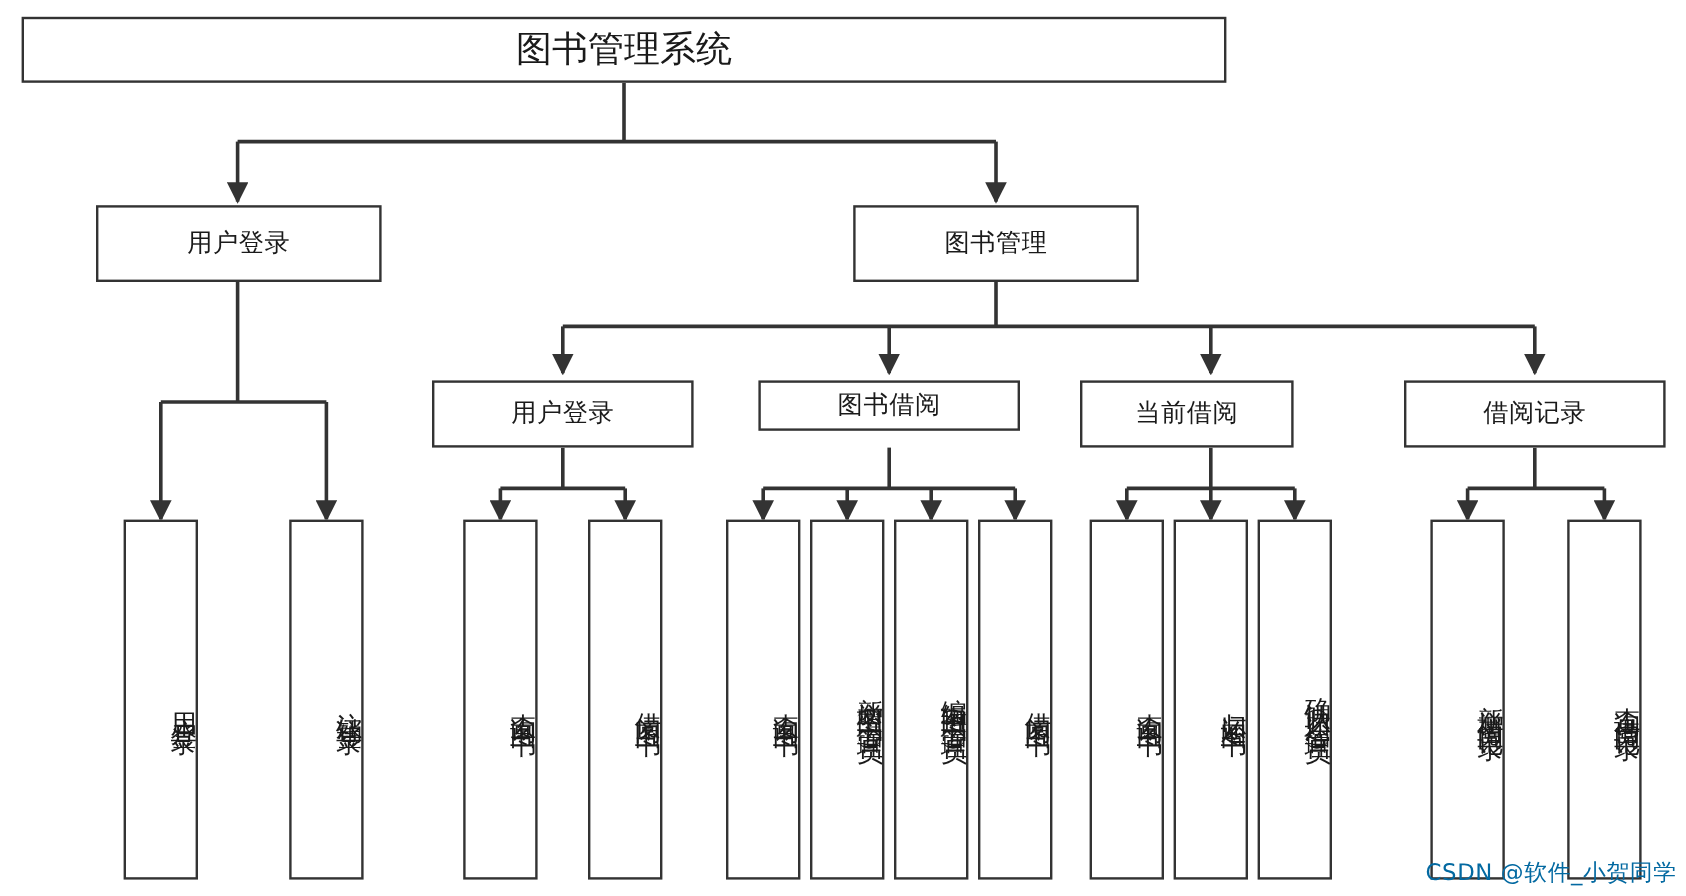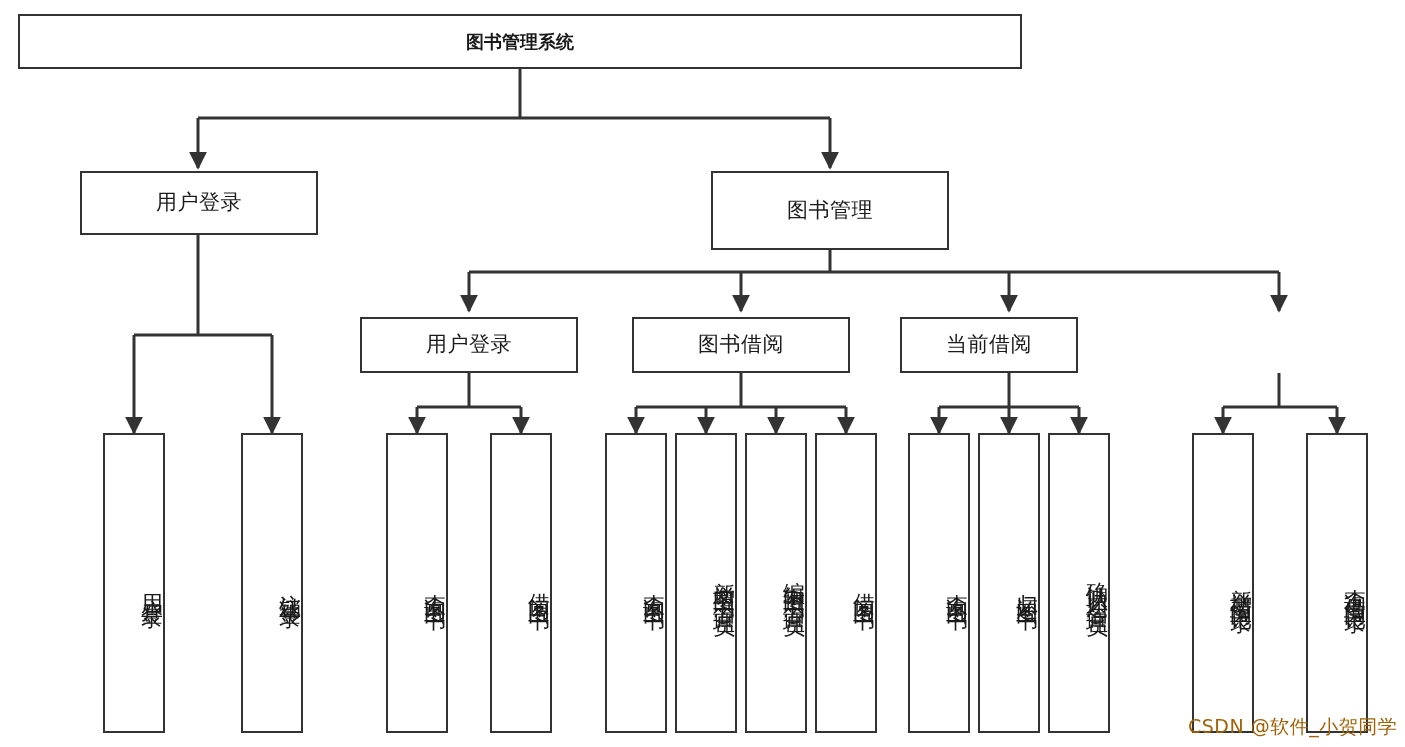--- a/index.html
+++ b/index.html
@@ -36,42 +36,41 @@
     justify-content: center;
     color: #1a1a1a;
     z-index: 2;
   }
   .node.h {
     font-size: 21px;
     letter-spacing: 0.5px;
     line-height: 1.1;
   }
   .node.root {
-    font-size: 18px;
-    font-weight: bold;
+    font-size: 30px;
   }
   .node.v {
     font-size: 22px;
     writing-mode: vertical-rl;
     text-orientation: upright;
     letter-spacing: 5px;
     line-height: 1.0;
     padding-top: 6px;
     align-items: flex-start;
     justify-content: center;
     white-space: nowrap;
   }
   .node.v .vtxt {
     writing-mode: vertical-rl;
     text-orientation: upright;
     display: block;
   }
   .watermark {
     position: absolute;
-    color: #a16207;
+    color: #0369a1;
     font-size: 19px;
     letter-spacing: 0.5px;
     white-space: nowrap;
     z-index: 5;
     font-family: "DejaVu Sans", "Liberation Sans", sans-serif;
   }
 </style>
 </head>
 <body>
 
@@ -130,33 +129,36 @@
     </g>
   </svg>
 
   <div class="node root" style="left:18px; top:14px; width:1004px; height:55px;">
     <span>图书管理系统</span>
   </div>
 
   <div class="node h" style="left:80px; top:171px; width:238px; height:64px;">
     <span>用户登录</span>
   </div>
-  <div class="node h" style="left:711px; top:171px; width:238px; height:79px;">
+  <div class="node h" style="left:711px; top:171px; width:238px; height:64px;">
     <span>图书管理</span>
   </div>
 
   <div class="node h" style="left:360px; top:317px; width:218px; height:56px;">
     <span>用户登录</span>
   </div>
-  <div class="node h" style="left:632px; top:317px; width:218px; height:56px;">
+  <div class="node h" style="left:632px; top:317px; width:218px; height:42px;">
     <span>图书借阅</span>
   </div>
   <div class="node h" style="left:900px; top:317px; width:178px; height:56px;">
     <span>当前借阅</span>
   </div>
+  <div class="node h" style="left:1170px; top:317px; width:218px; height:56px;">
+    <span>借阅记录</span>
+  </div>
 
   <div class="node v" style="left:103px; top:433px; width:62px; height:300px;">
     <span class="vtxt">用户登录</span>
   </div>
   <div class="node v" style="left:241px; top:433px; width:62px; height:300px;">
     <span class="vtxt">注销登录</span>
   </div>
 
   <div class="node v" style="left:386px; top:433px; width:62px; height:300px;">
     <span class="vtxt">查询图书</span>

